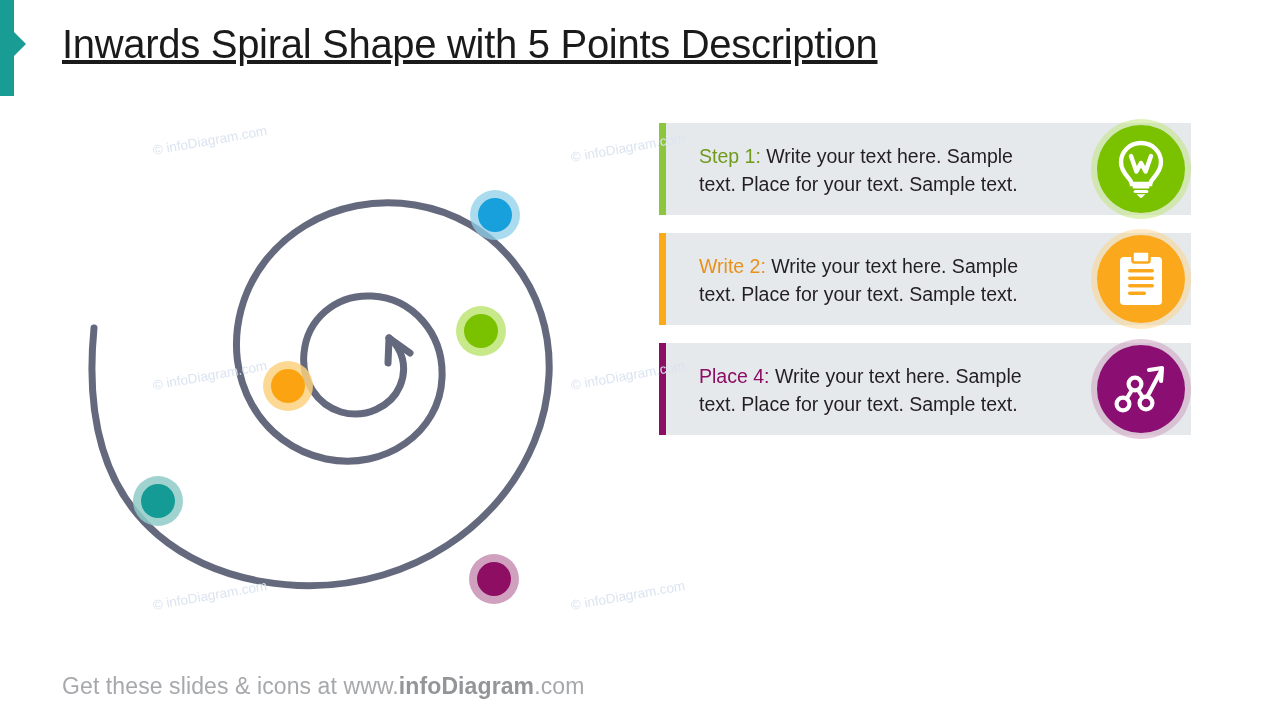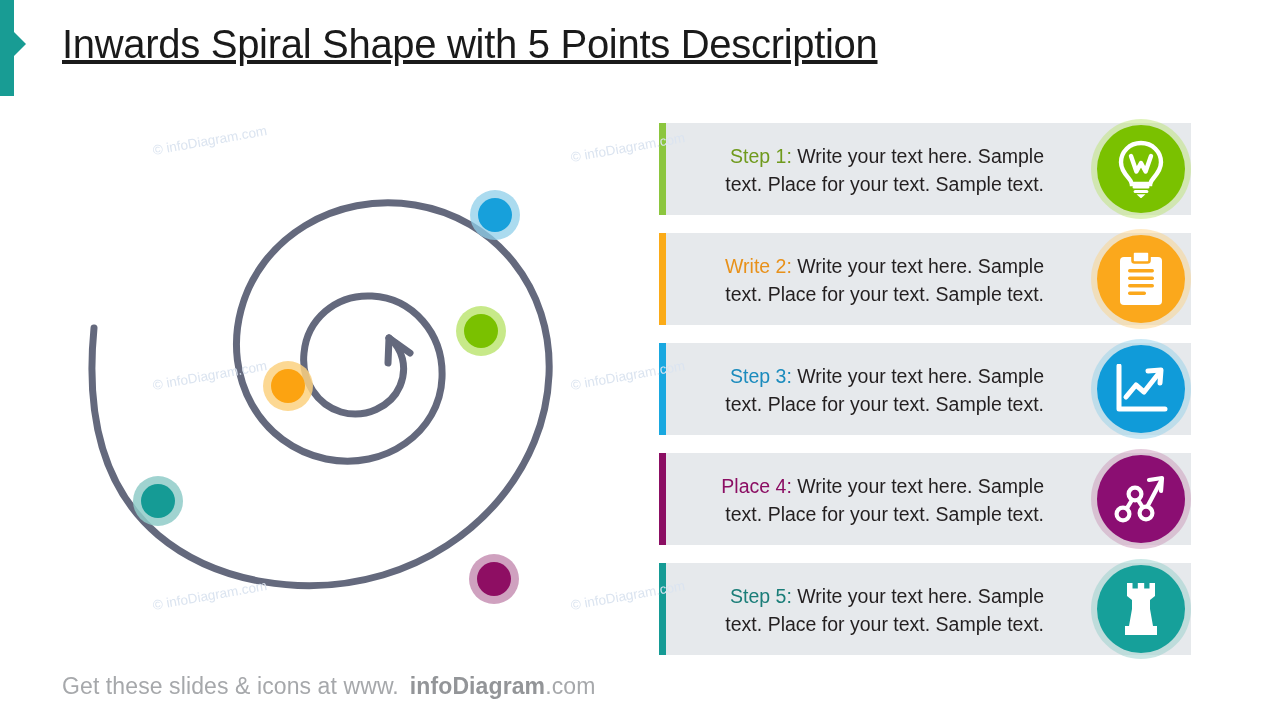--- a/index.html
+++ b/index.html
@@ -56,21 +56,20 @@
     height: 545px;
   }
   #spiral-svg { display: block; }
 
   
   #steps-panel {
     position: absolute;
     left: 659px;
     top: 123px;
     width: 532px;
-    text-align: right;
   }
   .step-row {
     position: relative;
     height: 92px;
     margin-bottom: 18px;
   }
   .step-bar {
     position: absolute;
     left: 0;
     top: 0;
@@ -129,21 +128,21 @@
   
   #footer {
     position: absolute;
     left: 62px;
     bottom: 20px;
     font-size: 23px;
     color: #a6a8ab;
     letter-spacing: 0.1px;
     white-space: nowrap;
   }
-  #footer .brand { font-weight: bold; color: #939598; margin-left: 11px; }
+  #footer .brand { font-weight: bold; color: #939598; }
 
   
   .wm {
     position: absolute;
     font-size: 13.5px;
     color: #dbe4f0;
     transform: rotate(-10deg);
     white-space: nowrap;
     pointer-events: none;
     font-family: "Liberation Sans", sans-serif;
@@ -240,39 +239,20 @@
             <rect x="10" y="18" width="26" height="3.4" rx="1.7"></rect>
             <rect x="10" y="25.5" width="26" height="3.4" rx="1.7"></rect>
             <rect x="10" y="33" width="26" height="3.4" rx="1.7"></rect>
             <rect x="10" y="40.5" width="18" height="3.4" rx="1.7"></rect>
           </g>
         </svg>
       </div>
     </div>
   </div>
 
-  <div class="step-row">
-    <div class="step-bar" style="background:#19a8e0"></div>
-    <div class="step-body">
-      <div class="step-text">
-        <span class="step-label" style="color:#1a8bbd">Step 3:</span>
-        <span>Write your text here. Sample text. Place for your text. Sample text.</span>
-      </div>
-    </div>
-    <div class="step-icon-wrap">
-      <div class="halo" style="background:#8fcfe9"></div>
-      <div class="disc" style="background:#109bd9">
-        <svg width="54" height="50" viewBox="0 0 54 50">
-          <path d="M5 2 L5 45 L51 45" fill="none" stroke="#ffffff" stroke-width="5" stroke-linecap="round" stroke-linejoin="round"></path>
-          <path d="M12 33 L22 21 L30 28 L45 9" fill="none" stroke="#ffffff" stroke-width="5" stroke-linecap="round" stroke-linejoin="round"></path>
-          <path d="M34 7 L47 6 L46 19" fill="none" stroke="#ffffff" stroke-width="5" stroke-linecap="round" stroke-linejoin="round"></path>
-        </svg>
-      </div>
-    </div>
-  </div>
 
   <div class="step-row">
     <div class="step-bar" style="background:#8b0e63"></div>
     <div class="step-body">
       <div class="step-text">
         <span class="step-label" style="color:#8b0e63">Place 4:</span>
         <span>Write your text here. Sample text. Place for your text. Sample text.</span>
       </div>
     </div>
     <div class="step-icon-wrap">
@@ -282,38 +262,20 @@
           <path d="M10 40 L21 22 L31 38 L47 8" fill="none" stroke="#ffffff" stroke-width="4.2" stroke-linecap="round" stroke-linejoin="round"></path>
           <path d="M35 7 L48 5 L47 18" fill="none" stroke="#ffffff" stroke-width="4.2" stroke-linecap="round" stroke-linejoin="round"></path>
           <circle cx="9" cy="41" r="6.4" fill="#8b0e72" stroke="#ffffff" stroke-width="4.2"></circle>
           <circle cx="21" cy="21" r="6.4" fill="#8b0e72" stroke="#ffffff" stroke-width="4.2"></circle>
           <circle cx="32" cy="40" r="6.4" fill="#8b0e72" stroke="#ffffff" stroke-width="4.2"></circle>
         </svg>
       </div>
     </div>
   </div>
 
-  <div class="step-row">
-    <div class="step-bar" style="background:#159b95"></div>
-    <div class="step-body">
-      <div class="step-text">
-        <span class="step-label" style="color:#1a7d78">Step 5:</span>
-        <span>Write your text here. Sample text. Place for your text. Sample text.</span>
-      </div>
-    </div>
-    <div class="step-icon-wrap">
-      <div class="halo" style="background:#8fcbc8"></div>
-      <div class="disc" style="background:#16a09a">
-        <svg width="44" height="56" viewBox="0 0 44 56">
-          <path d="M8 2 L13.5 2 L13.5 7.5 L18.8 7.5 L18.8 2 L25.2 2 L25.2 7.5 L30.5 7.5 L30.5 2 L36 2 L36 15
-                   L31 19 L31 28 L34 45 L38 45 L38 54 L6 54 L6 45 L10 45 L13 28 L13 19 L8 15 Z" fill="#ffffff"></path>
-        </svg>
-      </div>
-    </div>
-  </div>
 
 </div>
 
 <div id="footer"><span>Get these slides &amp; icons at www.</span><span class="brand">infoDiagram</span><span>.com</span></div>
 
 <div id="watermarks">
     <div class="wm" style="left: 152px; top: 133px; color: rgb(219, 228, 240);">© infoDiagram.com</div>
     <div class="wm" style="left: 570px; top: 140px; color: rgb(219, 228, 240);">© infoDiagram.com</div>
     <div class="wm" style="left: 152px; top: 368px; color: rgb(219, 228, 240);">© infoDiagram.com</div>
     <div class="wm" style="left: 570px; top: 368px; color: rgb(219, 228, 240);">© infoDiagram.com</div>

